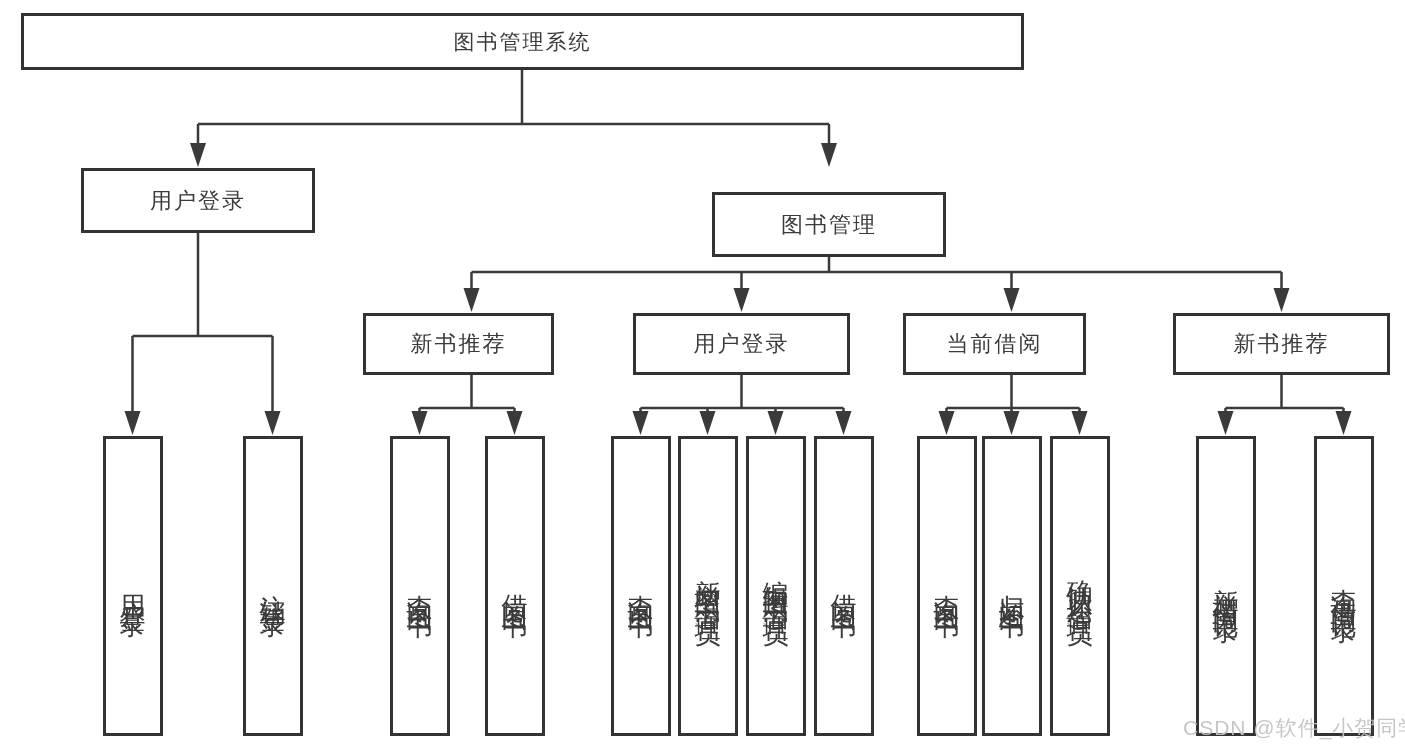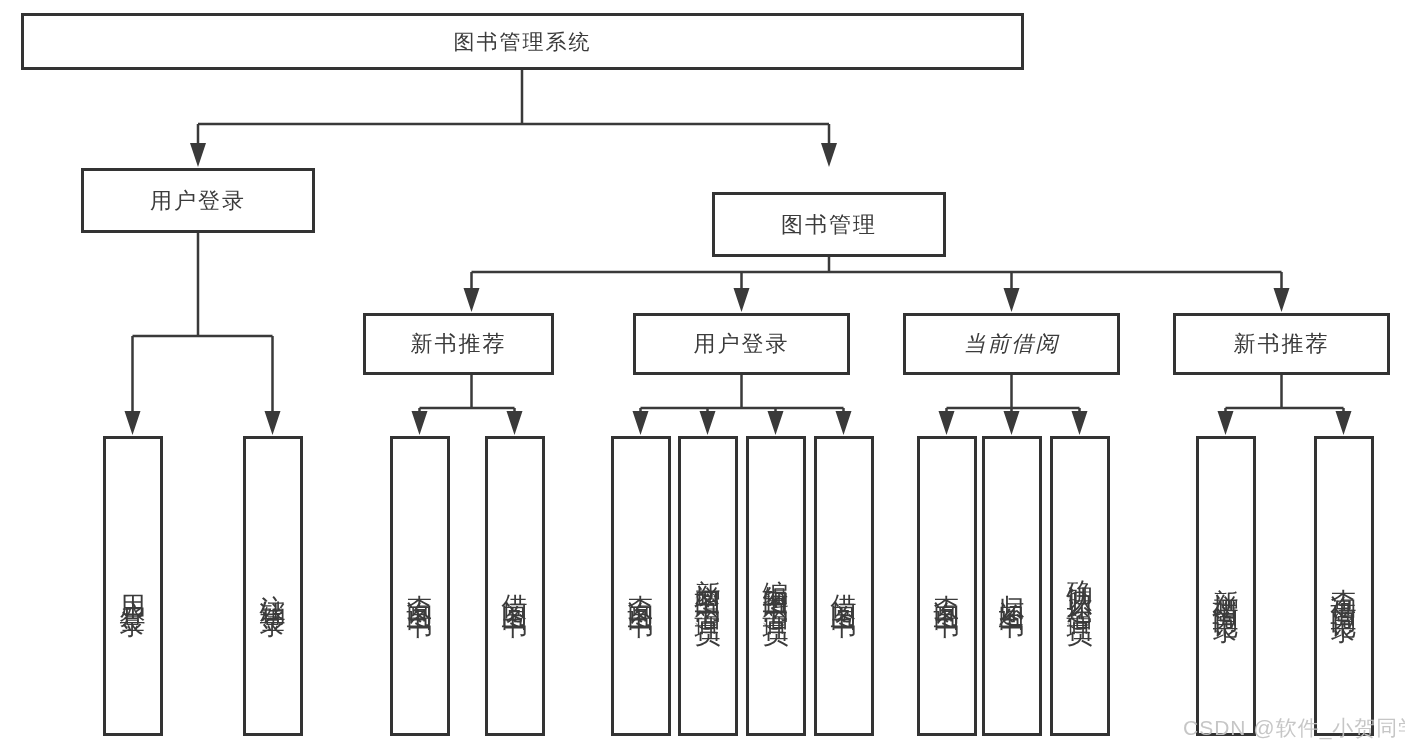--- a/index.html
+++ b/index.html
@@ -79,21 +79,21 @@
       M1335.5 411 L1351.5 411 L1343.5 435 Z"></path>
   </svg>
 
   <div class="node h-node root-node" style="left:21px; top:13px; width:1003px; height:57px;">图书管理系统</div>
 
   <div class="node h-node" style="left:81px; top:168px; width:234px; height:65px;">用户登录</div>
   <div class="node h-node" style="left:712px; top:168px; width:234px; height:65px;margin-top:24px;">图书管理</div>
 
   <div class="node h-node" style="left:363px; top:313px; width:191px; height:62px;">新书推荐</div>
   <div class="node h-node" style="left:633px; top:313px; width:217px; height:62px;">用户登录</div>
-  <div class="node h-node" style="left:903px; top:313px; width:217px; height:62px;font-style:italic;">当前借阅</div>
+  <div class="node h-node" style="left:903px; top:313px; width:183px; height:62px;">当前借阅</div>
   <div class="node h-node" style="left:1173px; top:313px; width:217px; height:62px;">新书推荐</div>
 
   <div class="node v-node" style="left:103px;">用户登录</div>
   <div class="node v-node" style="left:243px;">注销登录</div>
 
   <div class="node v-node" style="left:390px;">查询图书</div>
   <div class="node v-node" style="left:485px;">借阅图书</div>
 
   <div class="node v-node" style="left:611px;">查询图书</div>
   <div class="node v-node" style="left:678px;">新增图书（管理员）</div>

